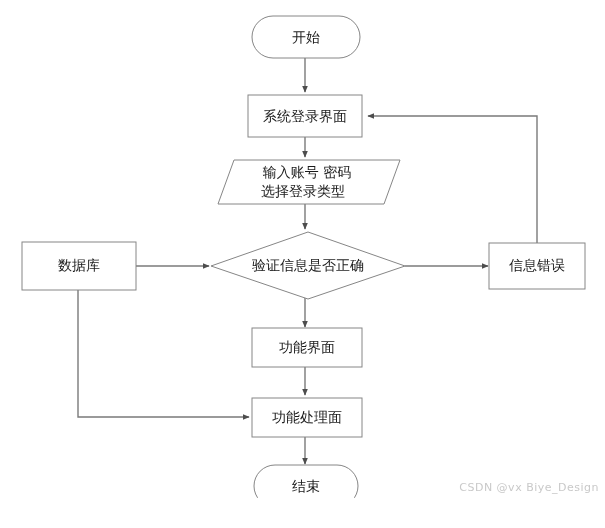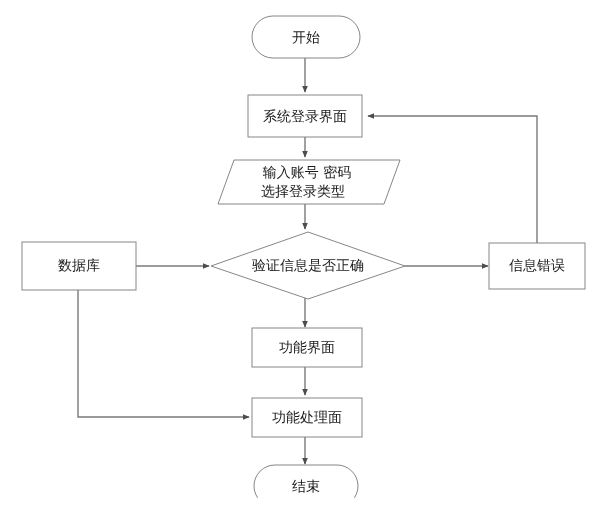--- a/index.html
+++ b/index.html
@@ -126,14 +126,15 @@
       <rect class="shape" x="252" y="398" width="110" height="39"></rect>
       <text class="node-label" x="307" y="418">功能处理面</text>
     </g>
 
     <g>
       <rect class="shape" x="254" y="465" width="104" height="42" rx="21" ry="21"></rect>
       <text class="node-label" x="306" y="487">结束</text>
     </g>
   </svg>
 
+  <div class="watermark">CSDN @vx Biye_Design</div>
 
 </div>
 
 </body></html>

